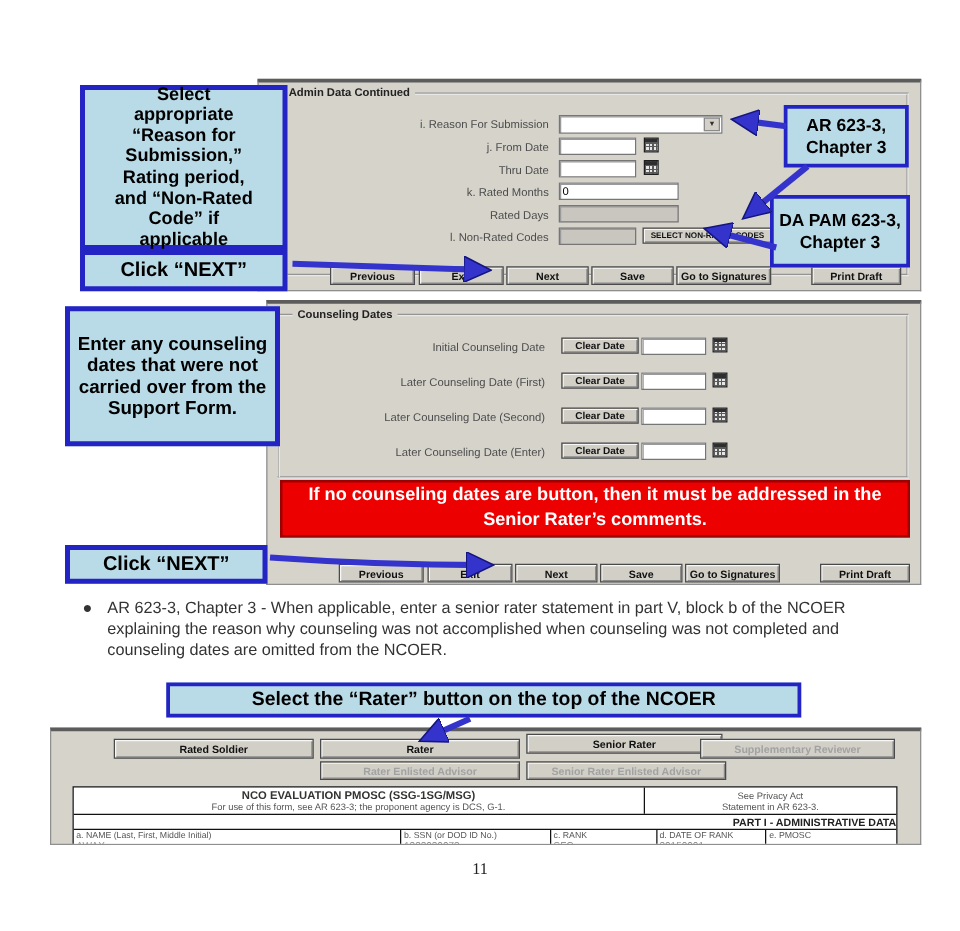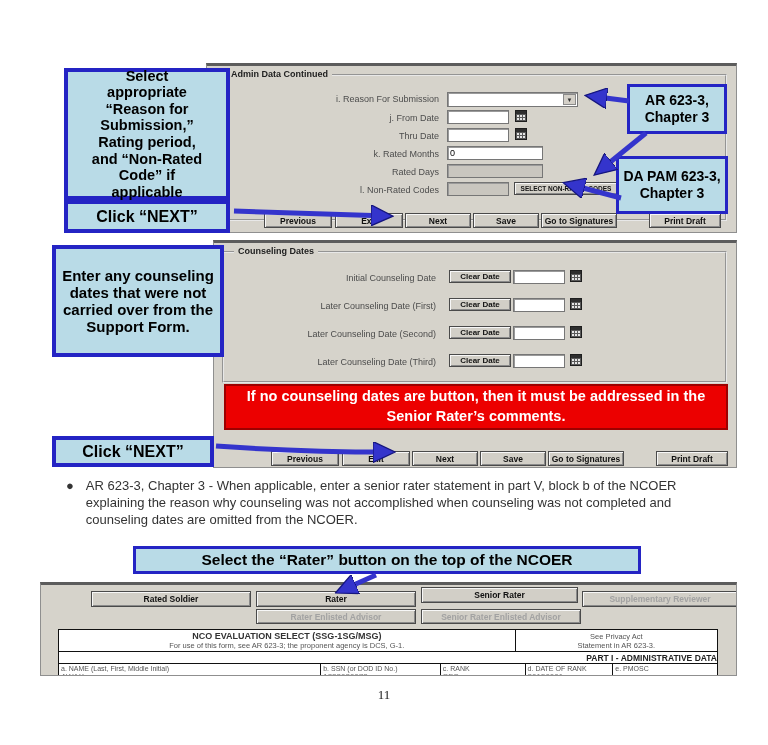--- a/index.html
+++ b/index.html
@@ -121,21 +121,21 @@
     <span class="flabel" style="top:58px; left:0; width:222px;">Later Counseling Date (First)</span>
     <div class="btn95" style="left:235px; top:55px; width:62px; height:13px; font-size:8px;">Clear Date</div>
     <input class="tinput" style="left: 299px; top: 55px; width: 52px;">
     <span class="cal" style="left:356px; top:55px;"></span>
 
     <span class="flabel" style="top:86px; left:0; width:222px;">Later Counseling Date (Second)</span>
     <div class="btn95" style="left:235px; top:83px; width:62px; height:13px; font-size:8px;">Clear Date</div>
     <input class="tinput" style="left: 299px; top: 83px; width: 52px;">
     <span class="cal" style="left:356px; top:83px;"></span>
 
-    <span class="flabel" style="top:114px; left:0; width:222px;">Later Counseling Date (Third)</span>
+    <span class="flabel" style="top:114px; left:0; width:222px;">Later Counseling Date (Enter)</span>
     <div class="btn95" style="left:235px; top:111px; width:62px; height:13px; font-size:8px;">Clear Date</div>
     <input class="tinput" style="left: 299px; top: 111px; width: 52px;">
     <span class="cal" style="left:356px; top:111px;"></span>
 
     <div class="warn" style="left:10px; top:141px; width:504px; height:46px; padding:0 14px;">If no counseling dates are button, then it must be addressed in the Senior Rater’s comments.</div>
 
     <div class="btn95" style="left:57px;  top:208px; width:68px; height:15px;">Previous</div>
     <div class="btn95" style="left:128px; top:208px; width:68px; height:15px;">Exit</div>
     <div class="btn95" style="left:198px; top:208px; width:66px; height:15px;">Next</div>
     <div class="btn95" style="left:266px; top:208px; width:66px; height:15px;">Save</div>
@@ -150,28 +150,28 @@
     <span class="bullet-dot">●</span>
     <span>AR 623-3, Chapter 3 - When applicable, enter a senior rater statement in part V, block b of the NCOER explaining the reason why counseling was not accomplished when counseling was not completed and counseling dates are omitted from the NCOER.</span>
   </div>
 
   <div class="co co-sm" style="left:133px; top:546px; width:508px; height:28px; font-size:15.5px;">Select the “Rater” button on the top of the NCOER</div>
 
   <div class="form95" style="left:40px; top:582px; width:697px; height:94px; overflow:hidden;">
     <div class="btn95" style="left:50px;  top:6px; width:160px; height:16px;">Rated Soldier</div>
     <div class="btn95" style="left:215px; top:6px; width:160px; height:16px;">Rater</div>
     <div class="btn95" style="left:380px; top:2px; width:157px; height:16px;">Senior Rater</div>
-    <div class="btn95 dis" style="left:541px; top:6px; width:156px; height:16px;">Supplementary Reviewer</div>
+    <div class="btn95 dis" style="left:519px; top:6px; width:156px; height:16px;">Supplementary Reviewer</div>
     <div class="btn95 dis" style="left:215px; top:24px; width:160px; height:15px;text-align:right;">Rater Enlisted Advisor</div>
     <div class="btn95 dis" style="left:380px; top:24px; width:160px; height:15px;">Senior Rater Enlisted Advisor</div>
 
     <div class="tbl" style="left:17px; top:44px; width:660px; height:60px;">
       <div class="trow" style="height:22px;">
         <div class="tcell" style="width:458px;">
-          <div class="tt-title">NCO EVALUATION SELECT (SSG-1SG/MSG)</div>
+          <div class="tt-title">NCO EVALUATION PMOSC (SSG-1SG/MSG)</div>
           <div class="tt-sub">For use of this form, see AR 623-3; the proponent agency is DCS, G-1.</div>
         </div>
         <div class="tcell" style="width:202px;">
           <div class="tt-sub" style="padding-top:2px;">See Privacy Act</div>
           <div class="tt-sub">Statement in AR 623-3.</div>
         </div>
       </div>
       <div class="trow" style="height:12px;">
         <div class="tcell tt-part" style="width:660px;text-align:right;">PART I - ADMINISTRATIVE DATA</div>
       </div>

